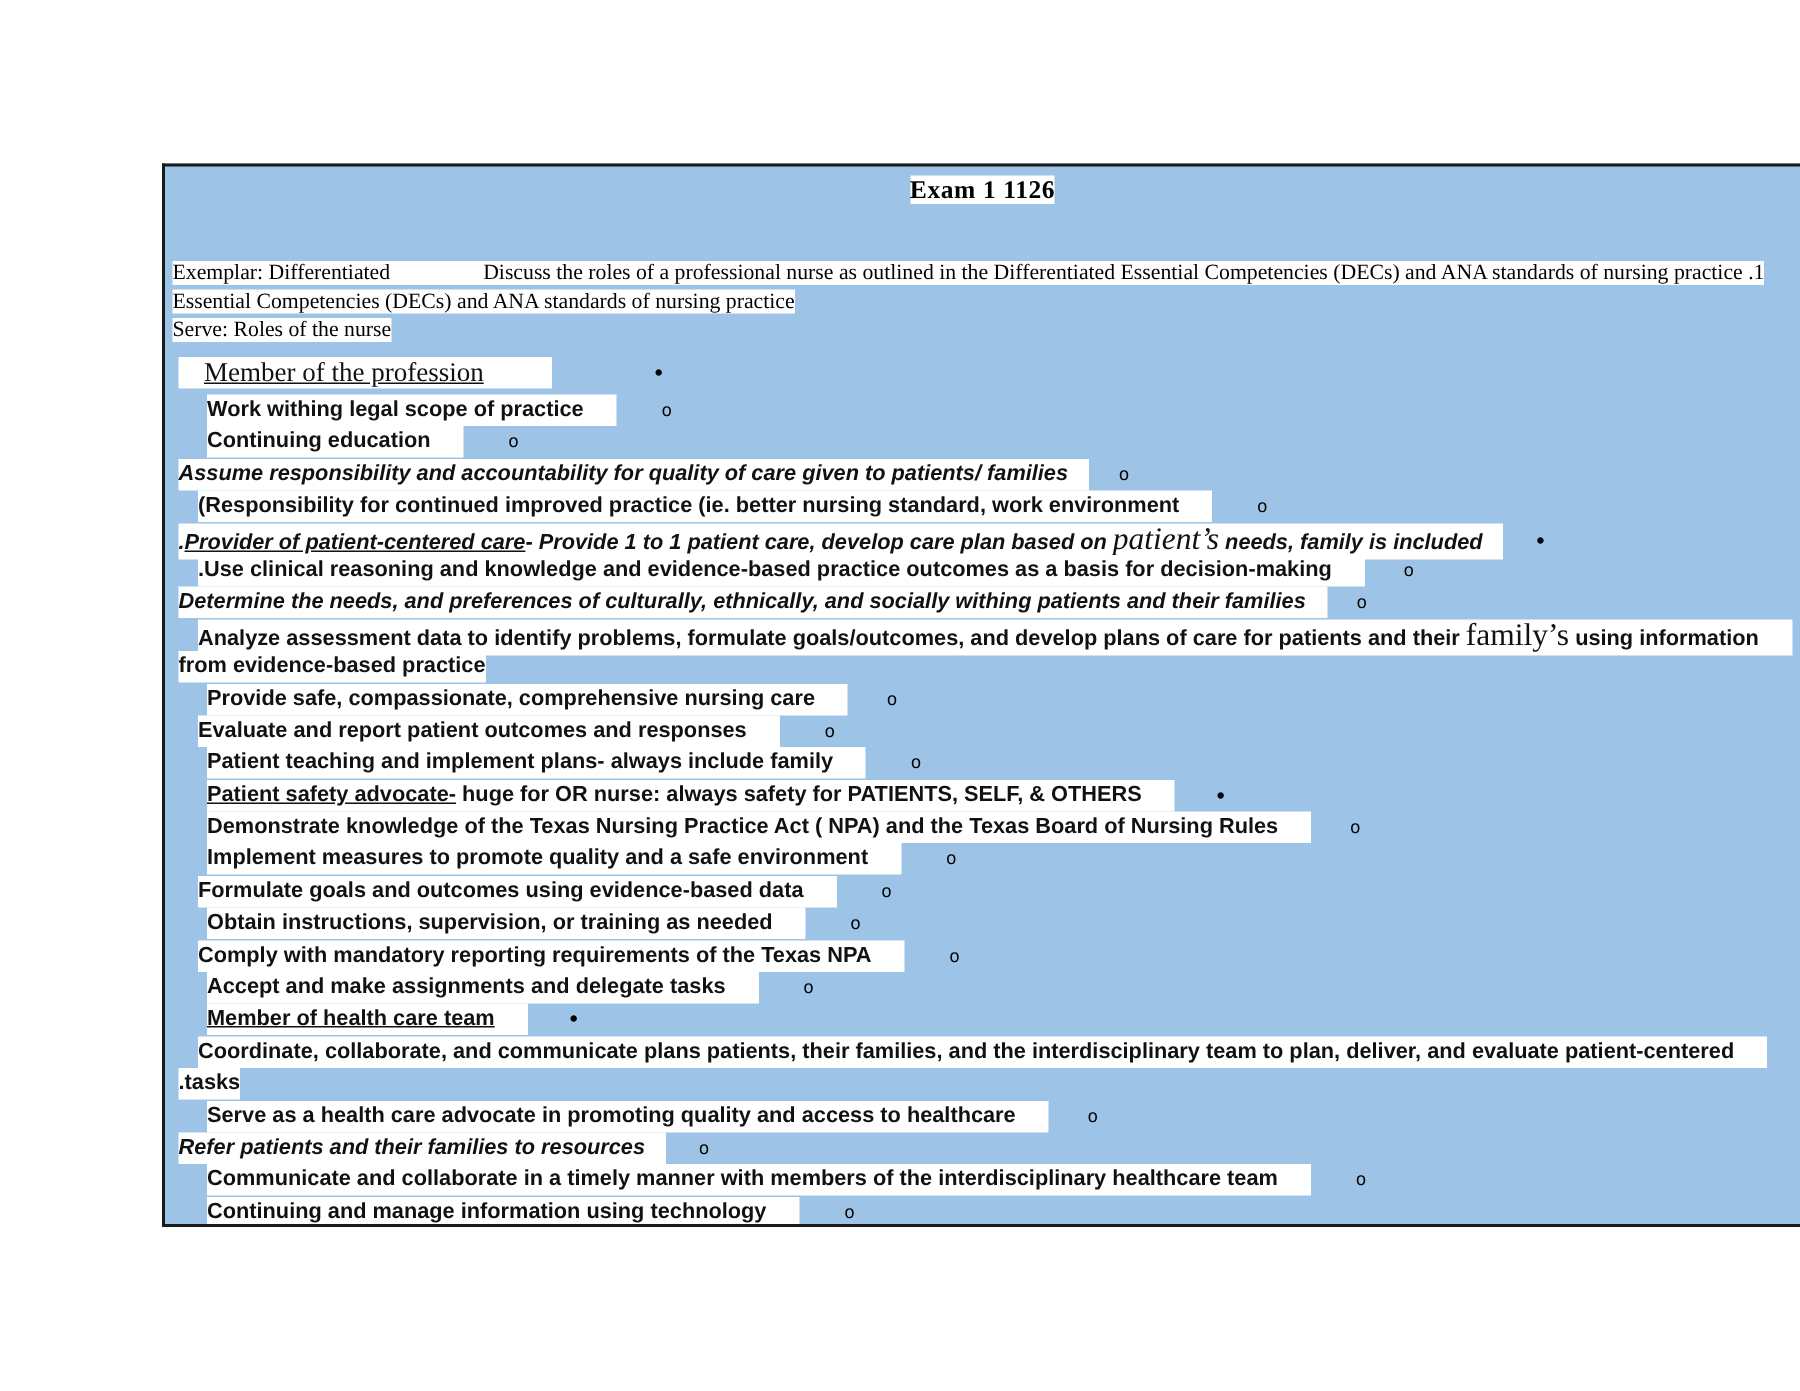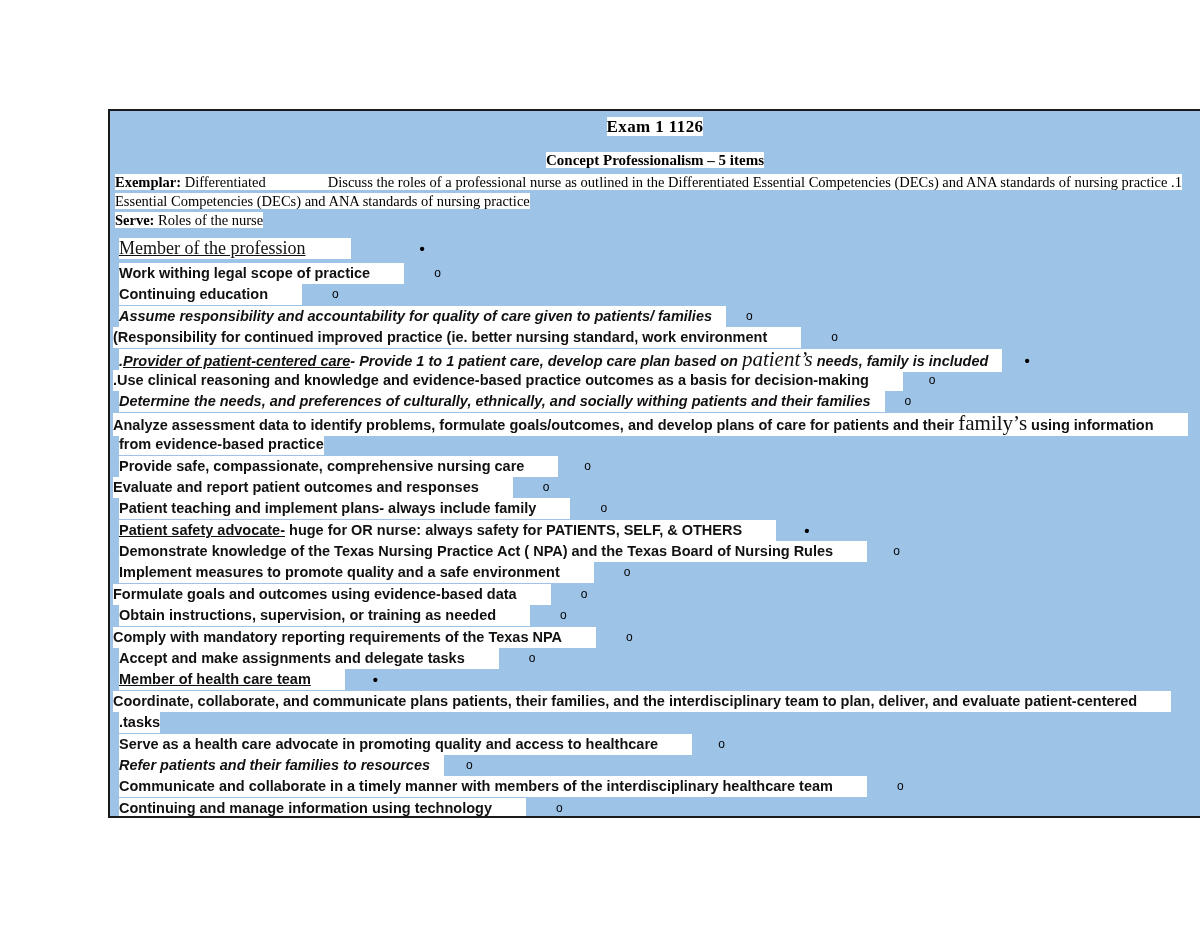--- a/index.html
+++ b/index.html
@@ -64,21 +64,21 @@
     position: absolute;
     left: 5px;
     top: 62px;
     width: 1200px;
     font-family: "Liberation Serif", serif;
     font-size: 14.5px;
     line-height: 19px;
     white-space: nowrap;
   }
   .meta-line { display: block; }
-  .meta-key { font-weight: bold; }
+  .meta-key { font-weight: normal; }
   .gap { display: inline-block; width: 62px; }
 
   
   #rows {
     position: absolute;
     left: 0;
     top: 127px;
     width: 1200px;
   }
   .row {
@@ -93,22 +93,22 @@
   .row .txt {
     display: inline-block;
     background: #ffffff;
     padding: 2px 0 2px 0;
     line-height: 17px;
     vertical-align: middle;
   }
   
   .row .txt.pad-0  { padding-right: 0px; }
   .row .txt.pad-s  { padding-right: 14px; font-style: italic; }
-  .row .txt.pad-m  { padding-right: 34px; }
-  .row .txt.pad-l  { padding-right: 56px; }
+  .row .txt.pad-m  { padding-right: 22px; margin-left: 19px; }
+  .row .txt.pad-l  { padding-right: 56px; padding-left: 17px; }
 
   .row .mark {
     display: inline-block;
     vertical-align: middle;
     font-family: "Liberation Sans", sans-serif;
     color: #000;
     line-height: 17px;
   }
   .mark.dot  { font-size: 15px; }
   .mark.ring { font-size: 12px; font-weight: 400; }
@@ -136,23 +136,20 @@
 </style>
 </head>
 <body>
 
 <div id="doc-panel">
 
   <div class="doc-title">
     <span class="hl">Exam 1  1126</span>
   </div>
 
-  <div class="doc-subtitle">
-    <span class="hl">Concept Professionalism – 5 items</span>
-  </div>
 
   <div class="meta-block">
     <span class="meta-line"><span class="hl"><span class="meta-key">Exemplar:</span> <span>Differentiated</span><span class="gap"></span><span>Discuss the roles of a professional nurse as outlined in the Differentiated Essential Competencies (DECs) and ANA standards of nursing practice  .1</span></span></span>
     <span class="meta-line"><span class="hl">Essential Competencies (DECs) and ANA standards of nursing practice</span></span>
     <span class="meta-line"><span class="hl"><span class="meta-key">Serve:</span> <span>Roles of the nurse</span></span></span>
   </div>
 
   <div id="rows">
       <div class="row i1 heading"><span class="txt pad-l"><span class="u">Member of the profession</span></span><span style="display: inline-block; width: 68px;"></span><span class="mark dot">•</span></div>
       <div class="row i1"><span class="txt pad-m">Work withing legal scope of practice</span><span style="display: inline-block; width: 30px;"></span><span class="mark ring">o</span></div>

